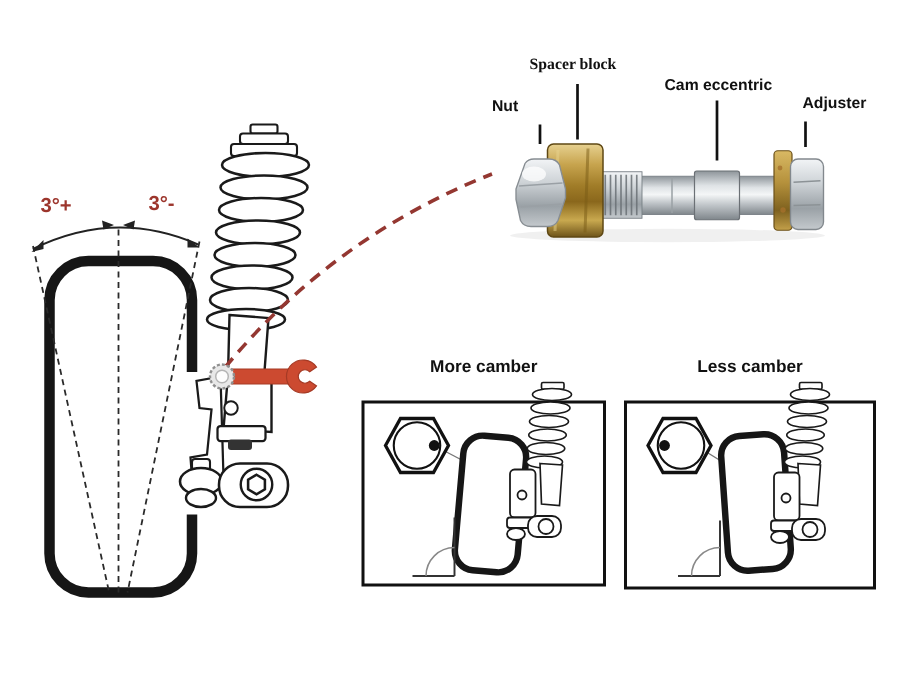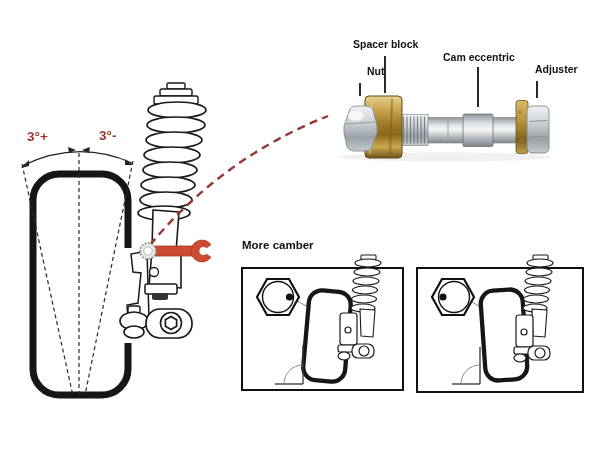--- a/index.html
+++ b/index.html
@@ -1,20 +1,20 @@
 <!DOCTYPE html>
 <html><head>
 <meta charset="utf-8">
 <style>
   html,body{margin:0;padding:0;background:#fff;}
   .canvas{position:relative;width:600px;height:450px;background:#ffffff;overflow:hidden;
           font-family:"Liberation Sans",sans-serif;}
   .art{position:absolute;left:0;top:0;}
   .lbl{position:absolute;font-weight:700;font-size:10.5px;color:#111;white-space:nowrap;}
-  .panel-title{position:absolute;font-weight:700;font-size:11.5px;color:#111;white-space:nowrap;}
+  .panel-title{position:absolute;font-weight:700;font-size:11.5px;color:#111;text-align:center;white-space:nowrap;}
   .angle{position:absolute;font-weight:700;font-size:13.5px;color:#9c352c;white-space:nowrap;}
 </style>
 </head>
 <body>
 
 <div class="canvas">
 
   <svg class="art" width="600" height="450" viewBox="0 0 600 450">
     <defs>
       <linearGradient id="silverV" x1="0" y1="0" x2="0" y2="1">
@@ -226,20 +226,21 @@
         <line x1="480" y1="347" x2="480" y2="384" stroke="#333" stroke-width="1.3"></line>
         <line x1="452" y1="384" x2="480" y2="384" stroke="#333" stroke-width="1.3"></line>
         <path d="M461 384 A19 19 0 0 1 480 365" stroke="#888" stroke-width="1"></path>
       </g>
     </g>
   </svg>
 
   <div class="angle" style="left:27px;top:129px;">3°+</div>
   <div class="angle" style="left:99px;top:128px;">3°-</div>
 
-  <div class="lbl" style="left:367px;top:65px;">Nut</div>
-  <div class="lbl" style="left:353px;top:38px;">Spacer block</div>
+  <div class="lbl" style="left:328px;top:65px;">Nut</div>
+  <div class="lbl" style="left:353px;top:38px;font-family:Liberation Serif, serif;">Spacer block</div>
   <div class="lbl" style="left:443px;top:51px;">Cam eccentric</div>
   <div class="lbl" style="left:535px;top:63px;">Adjuster</div>
 
   <div class="panel-title" style="left:242px;top:239px;width:161px;">More camber</div>
+  <div class="panel-title" style="left:417px;top:239px;width:166px;">Less camber</div>
 
 </div>
 
 </body></html>

